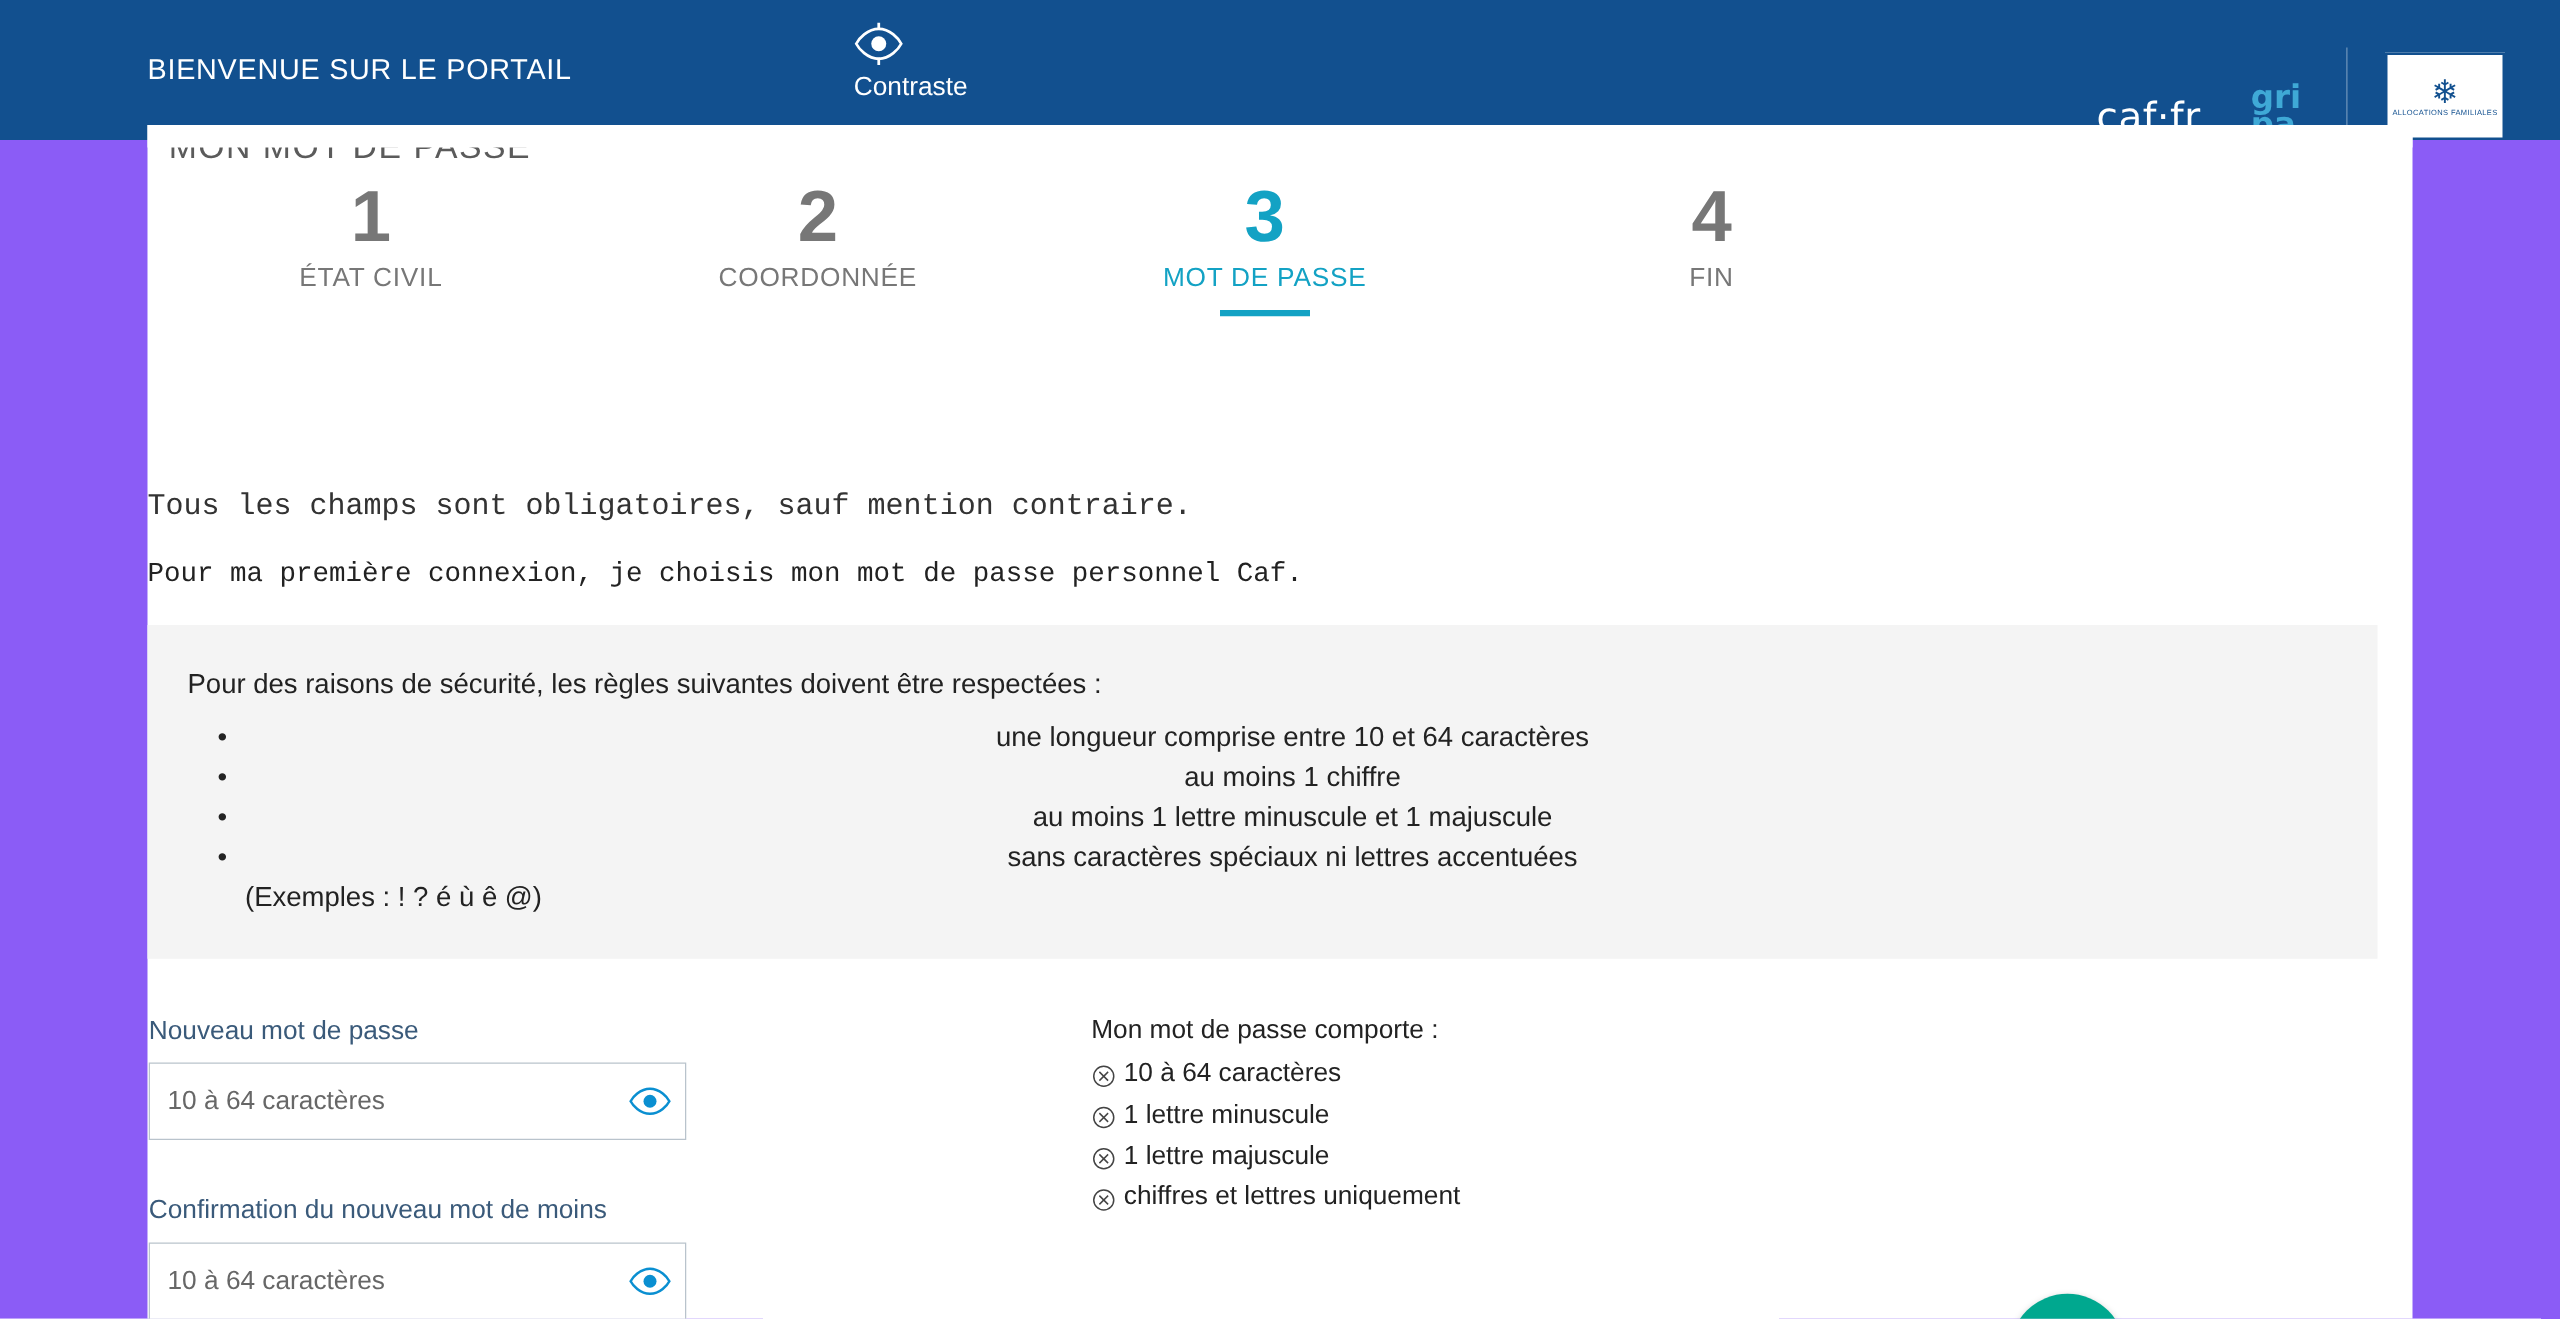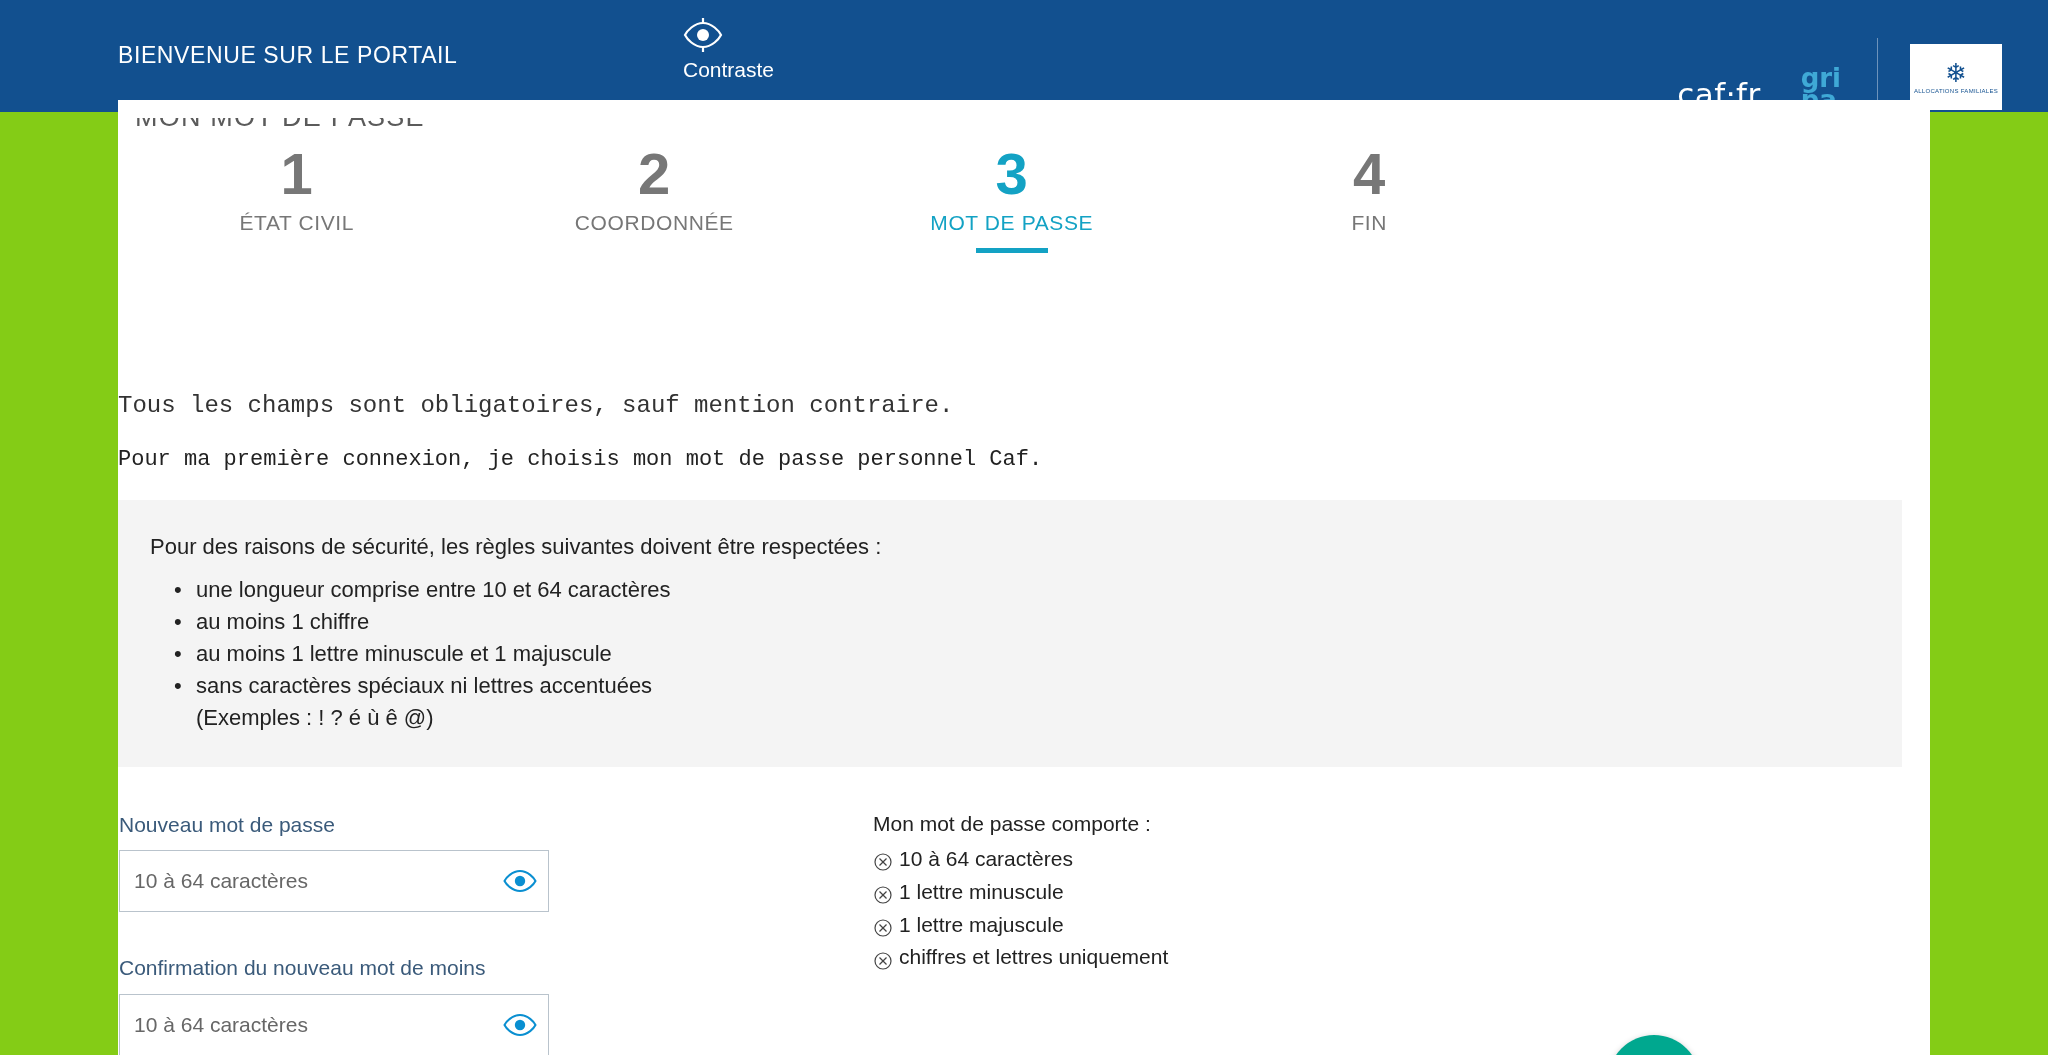--- a/index.html
+++ b/index.html
@@ -6,21 +6,21 @@
   html, body {
     margin: 0; padding: 0;
     width: 2048px; height: 1055px;
     background: #ffffff;
     font-family: "Liberation Sans", sans-serif;
     overflow: hidden;
   }
   .page {
     position: relative;
     width: 2048px; height: 1055px;
-    background: #84cc16;
+    background: #8b5cf6;
   }
 
   
   .header {
     position: absolute;
     top: 0; left: 0;
     width: 2048px; height: 112px;
     background: #12508f;
     display: flex;
     align-items: center;
@@ -178,20 +178,21 @@
   }
   .rules .hd {
     font-size: 22px;
     color: #222222;
     margin-bottom: 14px;
   }
   .rules ul {
     margin: 0;
     padding-left: 46px;
     list-style: none;
+    text-align: center;
   }
   .rules li {
     font-size: 22px;
     color: #222222;
     line-height: 1.45;
     position: relative;
   }
   .rules li::before {
     content: "•";
     position: absolute;

